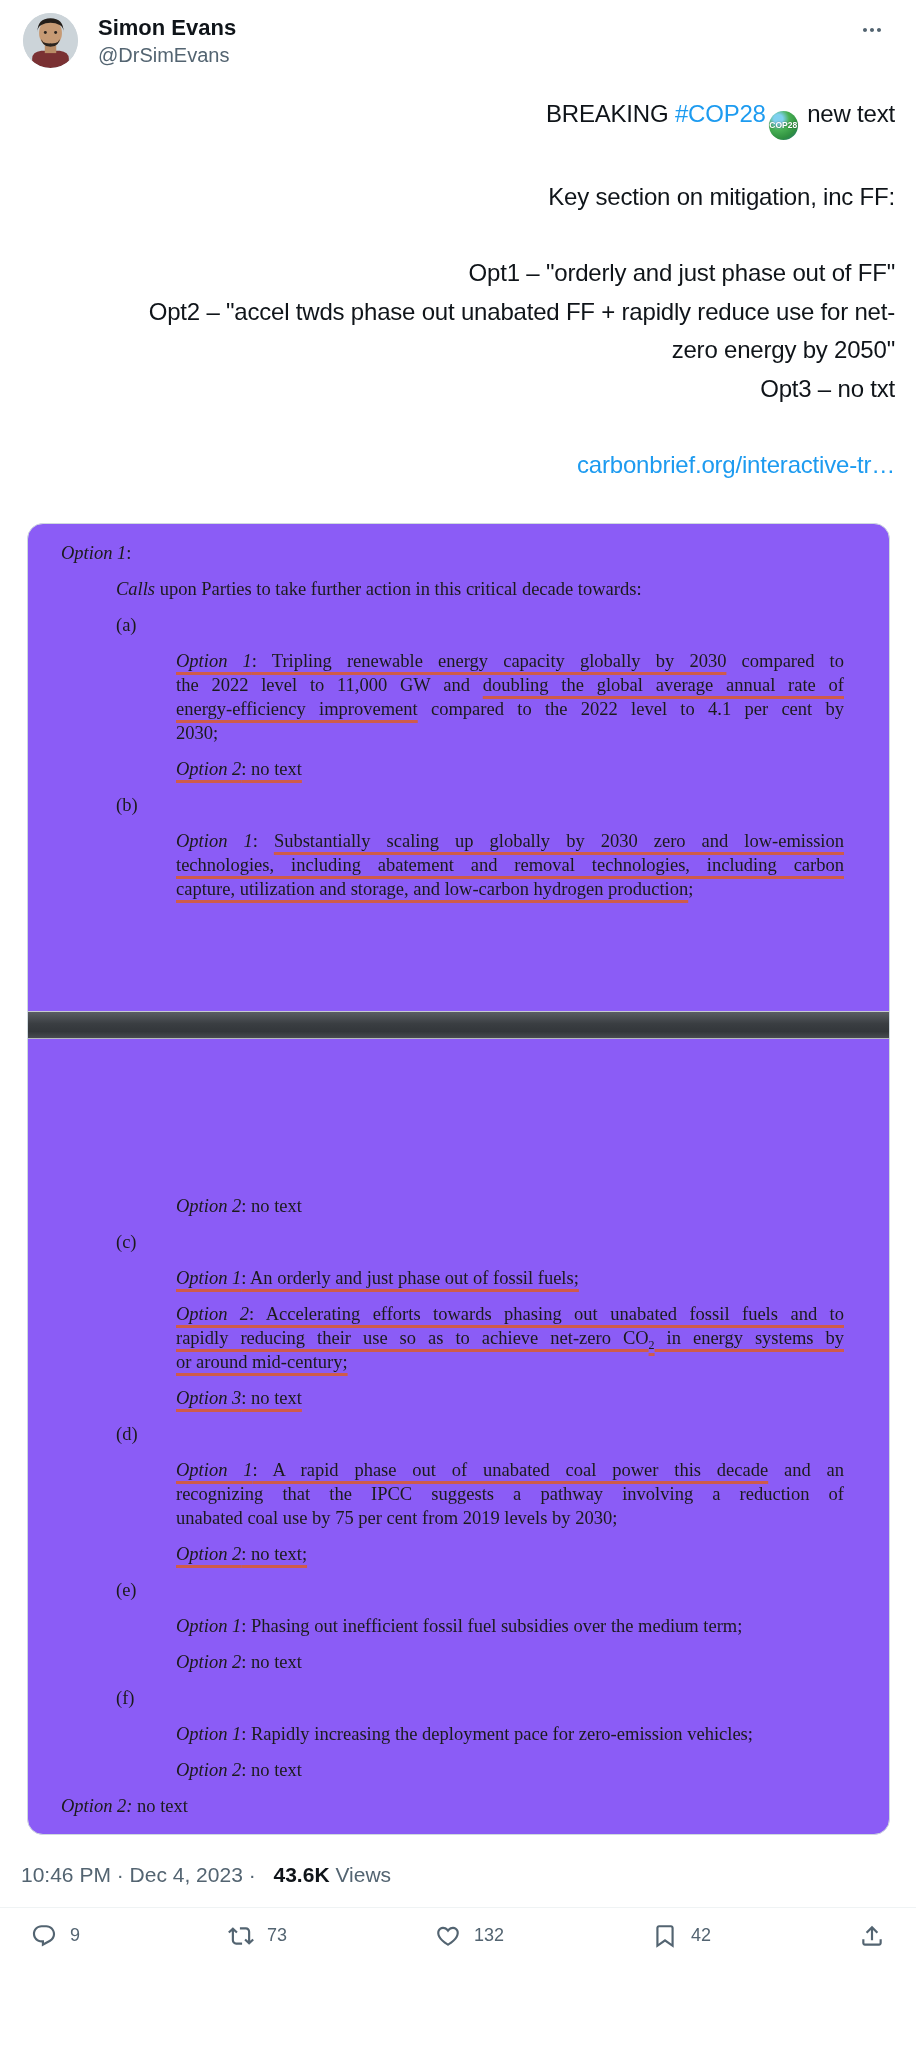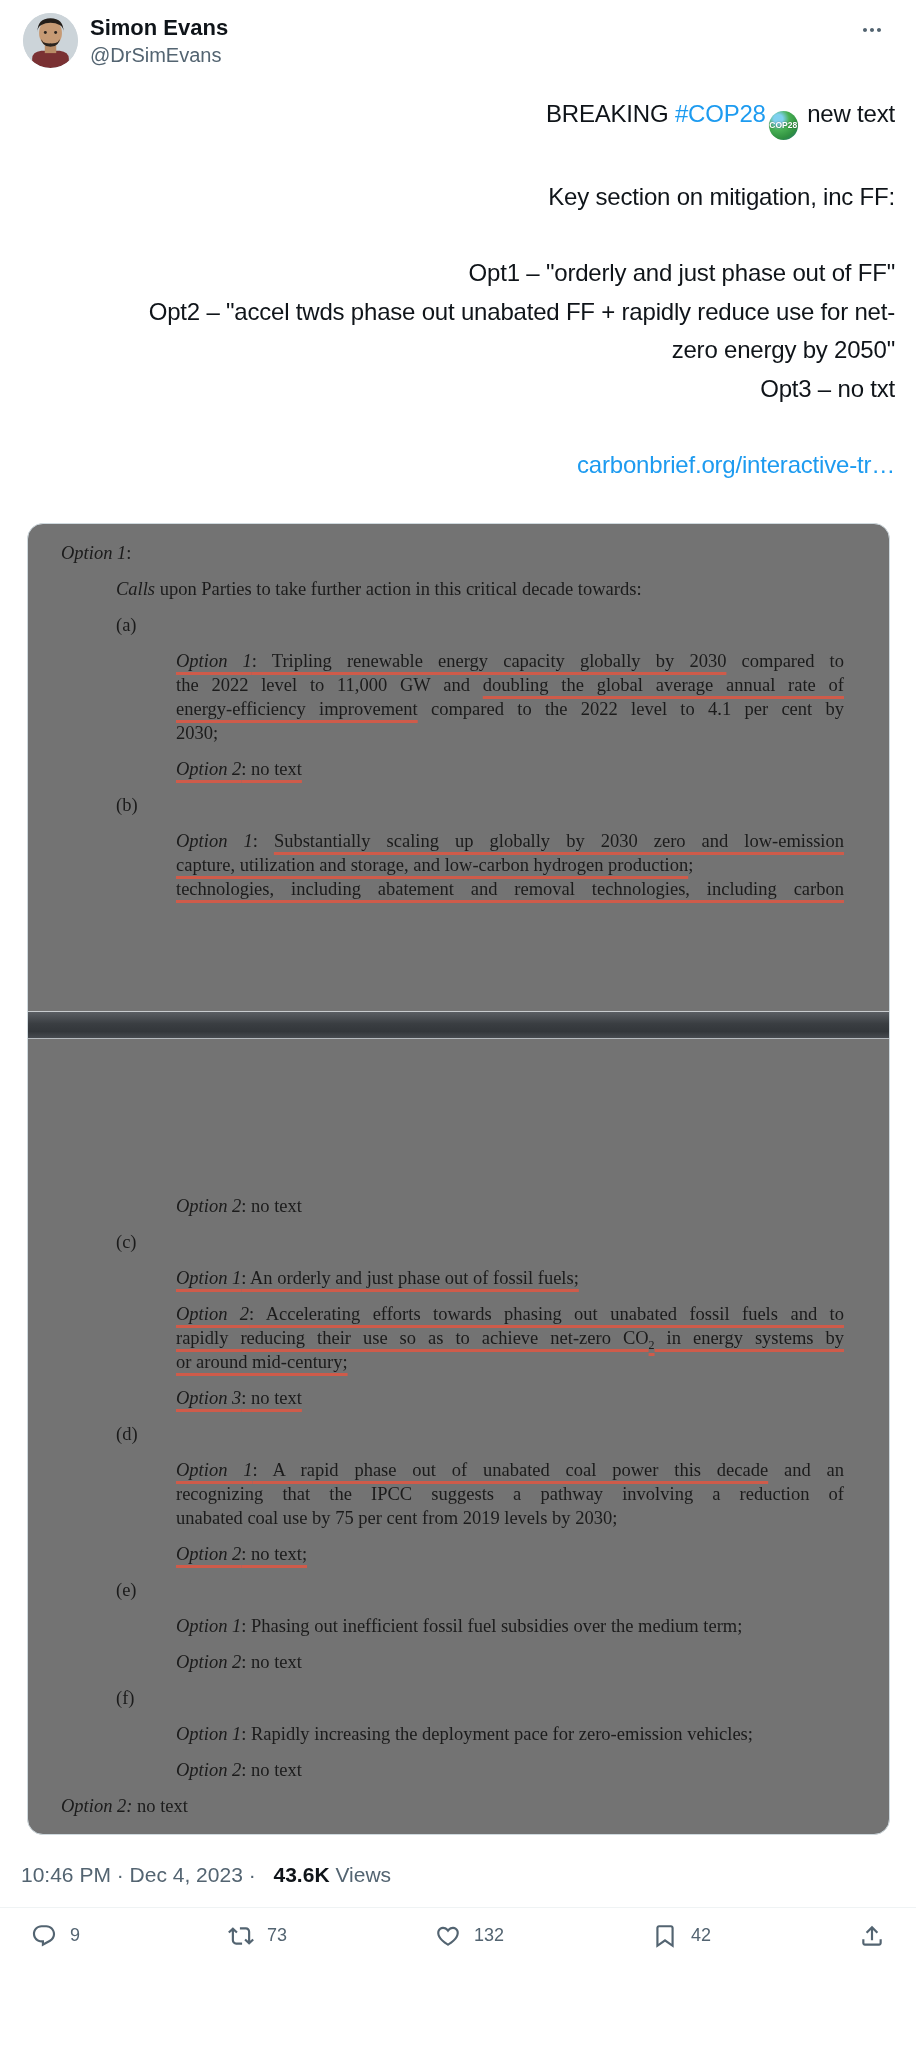--- a/index.html
+++ b/index.html
@@ -2,37 +2,37 @@
 <html><head>
 <meta charset="utf-8">
 <style>
   html,body{margin:0;padding:0;}
   body{width:916px;height:2048px;background:#fff;overflow:hidden;position:relative;
        font-family:"Liberation Sans","DejaVu Sans",sans-serif;color:#0f1419;}
 
   
   .header{display:flex;align-items:flex-start;margin:13px 26px 0 23px;}
   .avatar{width:55px;height:55px;border-radius:50%;overflow:hidden;flex:none;cursor:pointer;background:#ccd4d9;}
-  .uinfo{margin-left:12px;padding-top:1px;}
+  .uinfo{margin-left:20px;padding-top:1px;}
   .uname{font-size:22px;font-weight:700;line-height:28px;color:#0f1419;}
   .uhandle{font-size:20px;color:#536471;line-height:26px;}
   .more{margin-left:auto;padding-top:5px;background:none;border:none;cursor:pointer;}
   .more svg{width:24px;height:24px;fill:#536471;}
 
   
   .tw{margin:27px 21px 0 21px;font-size:24px;line-height:38.5px;letter-spacing:-0.2px;color:#0f1419;text-align:right;}
   .tw p{margin:0 0 38px 0;}
   .hashtag,.link{color:#1d9bf0;text-decoration:none;cursor:pointer;}
   .hashflag{display:inline-flex;width:29px;height:29px;border-radius:50%;margin:0 3px;vertical-align:-6px;
      align-items:center;justify-content:center;
      background:radial-gradient(circle at 32% 28%, #7fd0ee 0 16%, #49b155 38%, #2f9040 68%, #1f6f86 100%);}
   .hashflag b{color:#fff;font-size:8.5px;font-weight:700;letter-spacing:0;text-shadow:0 0 2px rgba(0,0,0,.45);}
 
   
-  .card{margin:12px 26px 0 27px;border:1px solid #cfd9de;border-radius:16px;overflow:hidden;background:#737373;cursor:pointer;}
+  .card{margin:12px 26px 0 27px;border:1px solid #cfd9de;border-radius:16px;overflow:hidden;background:#8b5cf6;cursor:pointer;}
   .doc{font-family:"Liberation Serif","DejaVu Serif",serif;font-size:18.5px;line-height:24px;
        color:#1b1b1b;padding:17px 45px 16px 33px;}
   .dl{min-height:24px;}
   .ind1{margin-left:55px;}
   .ind2{margin-left:115px;}
   .sp{margin-top:12px;}
   .just{text-align:justify;text-align-last:justify;text-justify:inter-word;}
   .dl .u{text-decoration:underline;text-decoration-color:#cf5b4a;text-decoration-thickness:2.5px;text-underline-offset:5px;}
   .dl sub{font-size:12px;line-height:0;}
   .dbar{height:26px;margin:110px -45px 155px -33px;
@@ -96,22 +96,22 @@
       <div class="dl ind0"><span style="font-style: italic;">Option 1</span><span>:</span></div>
       <div class="dl ind1 sp"><span style="font-style: italic;">Calls</span><span> upon Parties to take further action in this critical decade towards:</span></div>
       <div class="dl ind1 sp"><span>(a)</span></div>
       <div class="dl ind2 sp just"><span class="u" style="font-style: italic;">Option 1</span><span class="u">: Tripling renewable energy capacity globally by 2030</span><span> compared to</span></div>
       <div class="dl ind2 just"><span>the 2022 level to 11,000 GW and </span><span class="u">doubling the global average annual rate of</span></div>
       <div class="dl ind2 just"><span class="u">energy-efficiency improvement</span><span> compared to the 2022 level to 4.1 per cent by</span></div>
       <div class="dl ind2"><span>2030;</span></div>
       <div class="dl ind2 sp"><span class="u" style="font-style: italic;">Option 2</span><span class="u">: no text</span></div>
       <div class="dl ind1 sp"><span>(b)</span></div>
       <div class="dl ind2 sp just"><span style="font-style: italic;">Option 1</span><span>: </span><span class="u">Substantially scaling up globally by 2030 zero and low-emission</span></div>
+      <div class="dl ind2 just"><span class="u">technologies, including abatement and removal technologies, including carbon</span></div>
       <div class="dl ind2"><span class="u">capture, utilization and storage, and low-carbon hydrogen production</span><span>;</span></div>
-      <div class="dl ind2 just"><span class="u">technologies, including abatement and removal technologies, including carbon</span></div>
       <div class="dbar"></div>
       <div class="dl ind2"><span style="font-style: italic;">Option 2</span><span>: no text</span></div>
       <div class="dl ind1 sp"><span>(c)</span></div>
       <div class="dl ind2 sp"><span class="u" style="font-style: italic;">Option 1</span><span class="u">: An orderly and just phase out of fossil fuels;</span></div>
       <div class="dl ind2 sp just"><span class="u" style="font-style: italic;">Option 2</span><span class="u">: Accelerating efforts towards phasing out unabated fossil fuels and to</span></div>
       <div class="dl ind2 just"><span class="u">rapidly reducing their use so as to achieve net-zero CO</span><sub class="u">2</sub><span class="u"> in energy systems by</span></div>
       <div class="dl ind2"><span class="u">or around mid-century;</span></div>
       <div class="dl ind2 sp"><span class="u" style="font-style: italic;">Option 3</span><span class="u">: no text</span></div>
       <div class="dl ind1 sp"><span>(d)</span></div>
       <div class="dl ind2 sp just"><span class="u" style="font-style: italic;">Option 1</span><span class="u">: A rapid phase out of unabated coal power this decade</span><span> and an</span></div>

